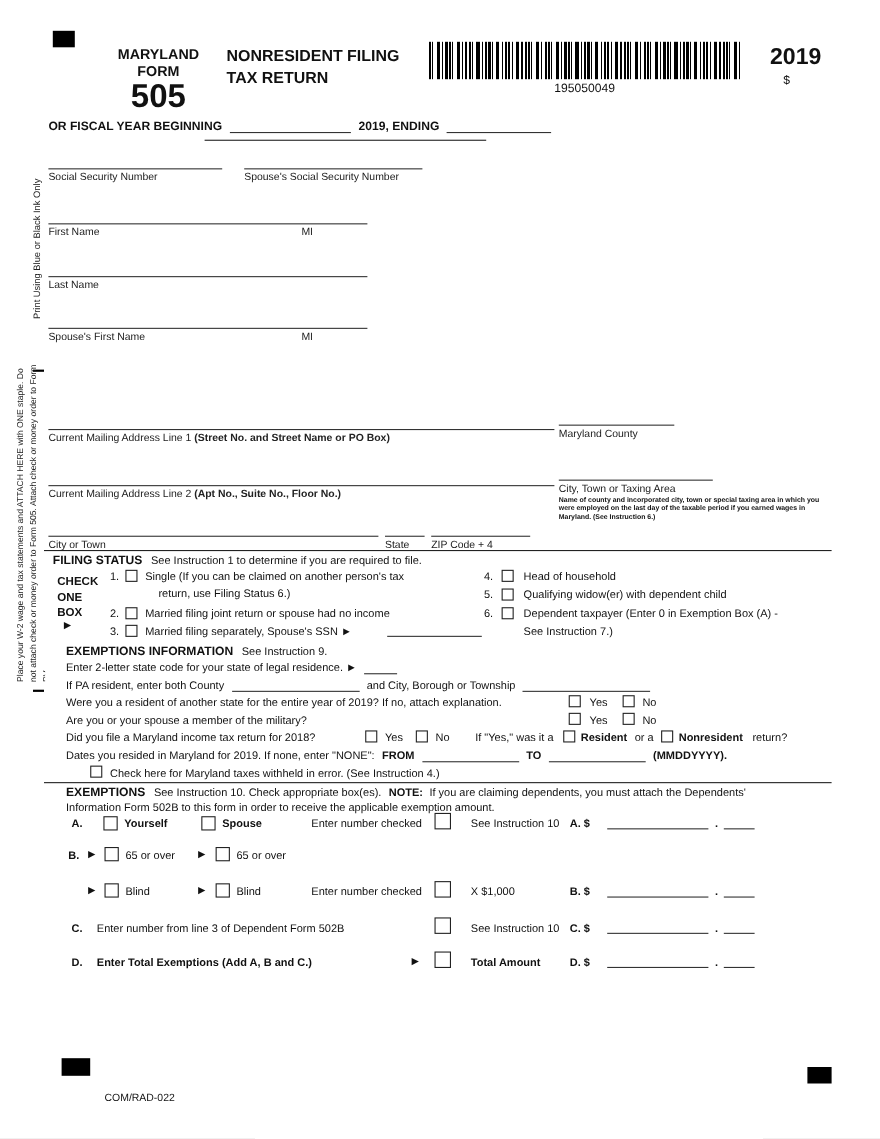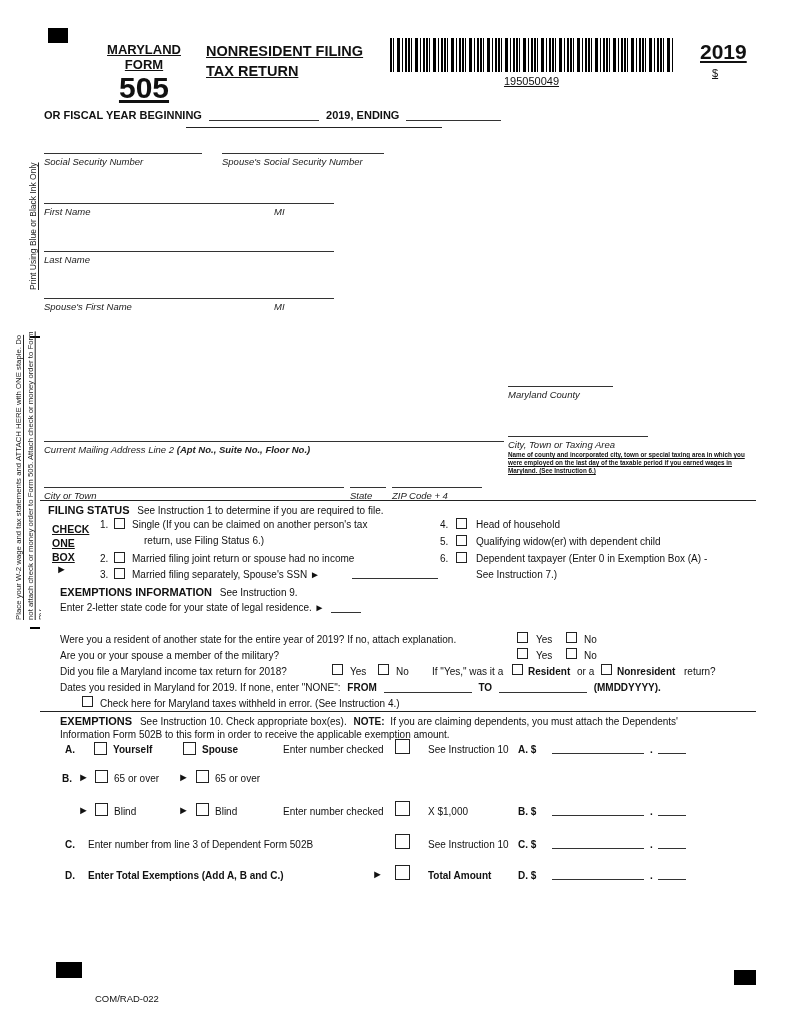--- a/index.html
+++ b/index.html
@@ -1,26 +1,26 @@
 <!DOCTYPE html>
 <html><head>
 <meta charset="utf-8">
 <style>
   * { margin:0; padding:0; box-sizing:border-box; }
   html,body { background:#e8e8e8; }
   body { font-family:"Liberation Sans", sans-serif; }
   .page { position:relative; width:800px; height:1035px; background:#ffffff; color:#111; margin:0 auto; overflow:hidden; }
-  .abs { position:absolute;text-decoration:underline; }
+  .abs { position:absolute; }
   .t { position:absolute; font-size:10px; white-space:nowrap; color:#111; }
   .b { font-weight:bold; }
   .corner { position:absolute; background:#000; }
   .hline { position:absolute; border-top:1.2px solid #222; }
   .field { position:absolute; }
   .field .line { border-bottom:1.2px solid #333; height:15px; }
-  .field .cap { font-size:9.5px; padding-top:2px; position:relative; color:#222;font-style:italic; }
+  .field .cap { font-size:9.5px; padding-top:2px; position:relative; color:#222; }
   .cb { position:absolute; width:11px; height:11px; border:1.5px solid #222; background:#fff; }
   .wb { position:absolute; width:15px; height:15px; border:1.5px solid #222; background:#fff; }
   .blank { display:inline-block; border-bottom:1px solid #333; height:11px; min-width:28px; margin:0 4px; vertical-align:bottom; }
   .blankabs { position:absolute; border-bottom:1px solid #333; height:12px; }
   .vtext { writing-mode:vertical-rl; transform:rotate(180deg); color:#222; }
   .barcode { background:repeating-linear-gradient(90deg,
       #000 0px,#000 2px,#fff 2px,#fff 3px,
       #000 3px,#000 4px,#fff 4px,#fff 7px,
       #000 7px,#000 10px,#fff 10px,#fff 12px,
       #000 12px,#000 13px,#fff 13px,#fff 15px,
@@ -88,20 +88,26 @@
 
   <div class="field" style="left:44px;top:284px;width:290px">
     <div class="line"></div>
     <div class="cap">
       <span>Spouse's First Name</span>
       <span style="position:absolute;left:230px">MI</span>
     </div>
   </div>
 
 
+  <div class="field" style="left:44px;top:376px;width:460px">
+    <div class="line"></div>
+    <div class="cap">
+      <span>Current Mailing Address Line 1 </span><span class="b">(Street No. and Street Name or PO Box)</span>
+    </div>
+  </div>
   <div class="field" style="left:508px;top:372px;width:105px">
     <div class="line"></div>
     <div class="cap">Maryland County</div>
   </div>
 
   <div class="field" style="left:44px;top:427px;width:460px">
     <div class="line"></div>
     <div class="cap">
       <span>Current Mailing Address Line 2 </span><span class="b">(Apt No., Suite No., Floor No.)</span>
     </div>
@@ -165,20 +171,26 @@
   <span class="t" style="left:476px;top:553px">Dependent taxpayer (Enter 0 in Exemption Box (A) -</span>
   <span class="t" style="left:476px;top:569px">See Instruction 7.)</span>
 
   <div class="t" style="left:60px;top:586px">
     <span class="b" style="font-size:11px">EXEMPTIONS INFORMATION</span>
     <span style="margin-left:5px">See Instruction 9.</span>
   </div>
   <div class="t" style="left:60px;top:602px">
     <span>Enter 2-letter state code for your state of legal residence. ►</span>
     <span class="blank" style="width:30px"></span>
+  </div>
+  <div class="t" style="left:60px;top:618px">
+    <span>If PA resident, enter both County</span>
+    <span class="blank" style="width:116px"></span>
+    <span>and City, Borough or Township</span>
+    <span class="blank" style="width:116px"></span>
   </div>
 
   <span class="t" style="left:60px;top:634px">Were you a resident of another state for the entire year of 2019? If no, attach explanation.</span>
   <div class="cb" style="left:517px;top:632px"></div>
   <span class="t" style="left:536px;top:634px">Yes</span>
   <div class="cb" style="left:566px;top:632px"></div>
   <span class="t" style="left:584px;top:634px">No</span>
 
   <span class="t" style="left:60px;top:650px">Are you or your spouse a member of the military?</span>
   <div class="cb" style="left:517px;top:648px"></div>

